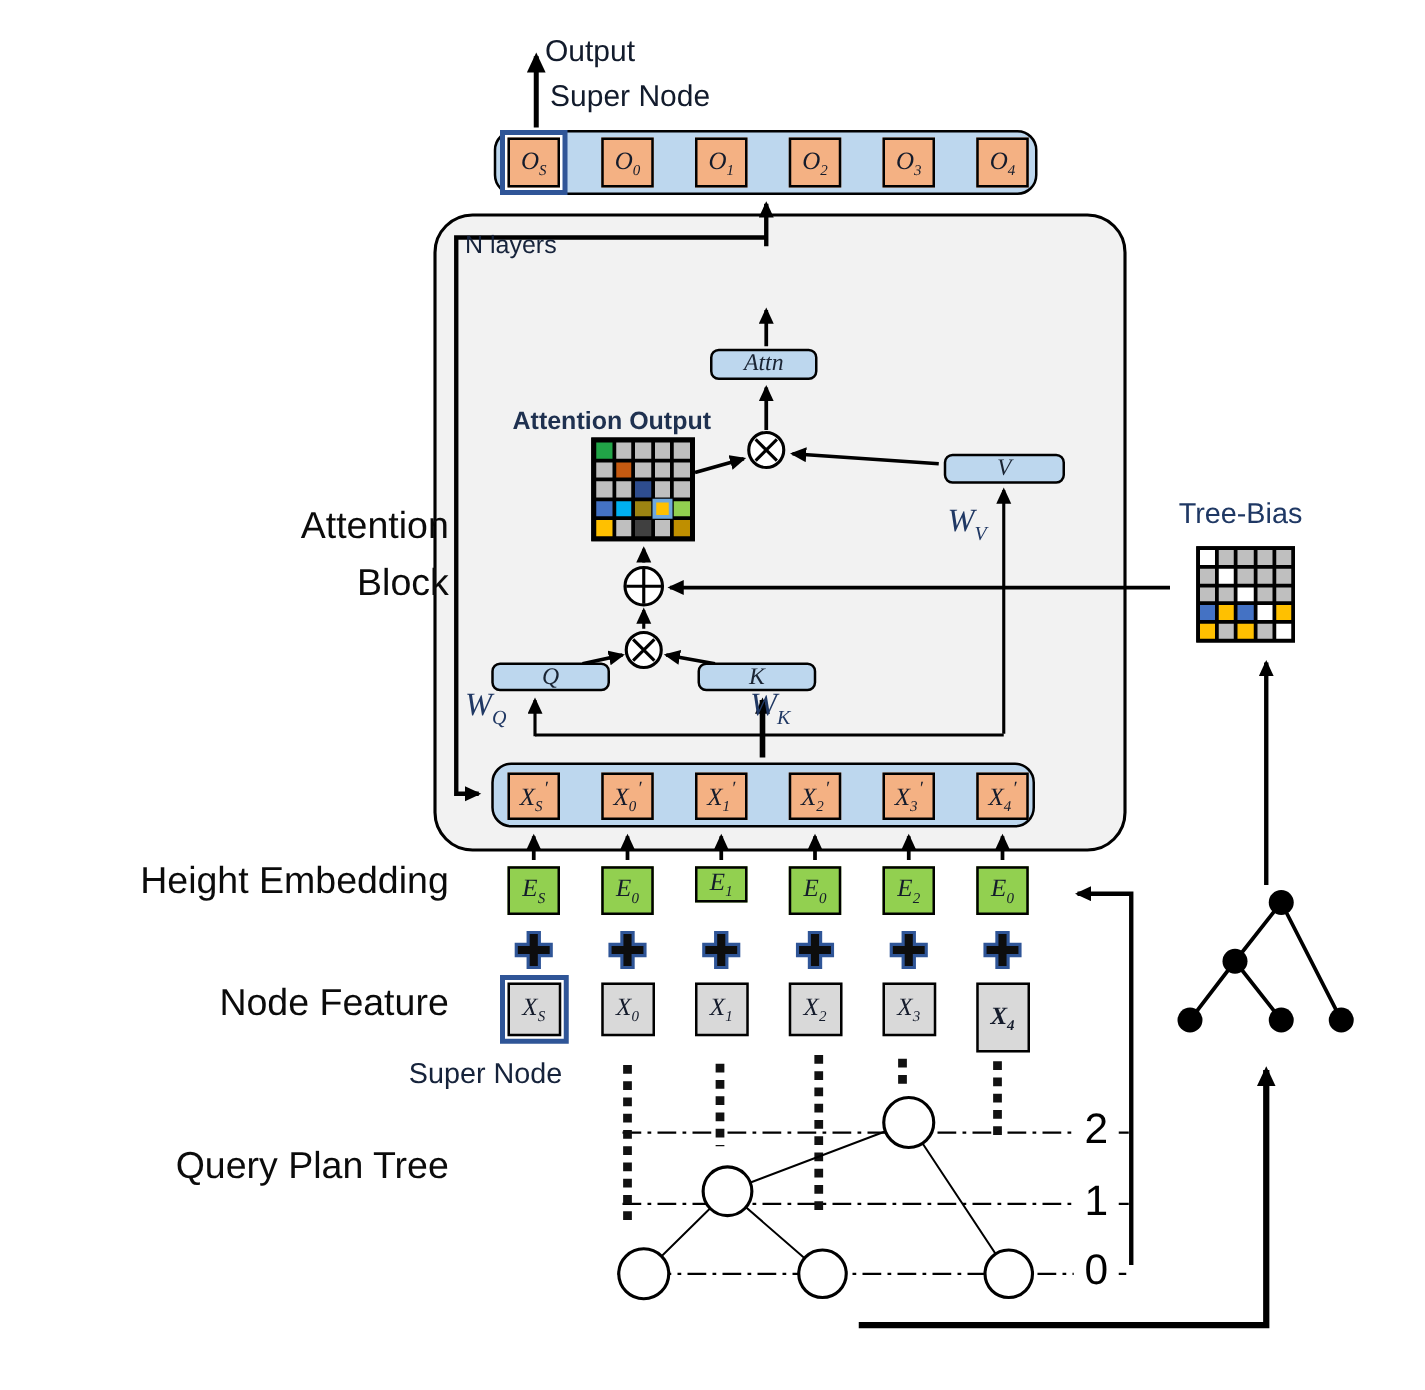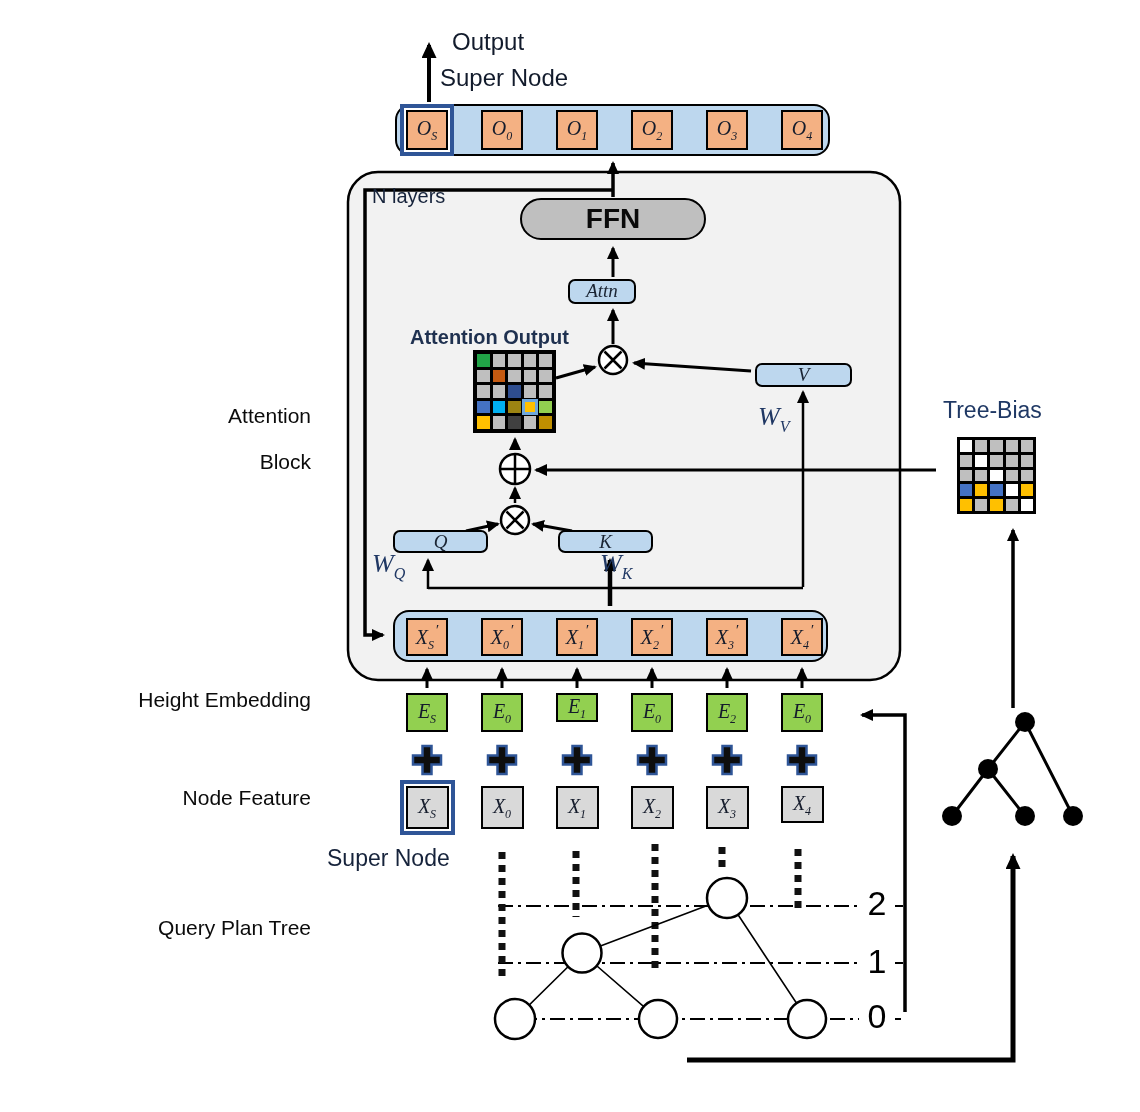--- a/index.html
+++ b/index.html
@@ -14,21 +14,21 @@
        font-family:"Liberation Serif",serif;font-style:italic;color:#141B2B;}
   .tok .m{font-size:20px;line-height:1;}
   .tok sub{font-size:12px;vertical-align:-5px;}
   .tok .pr{font-size:15px;vertical-align:9px;margin-left:1px;}
   .tok.orange{background:var(--box-orange);}
   .tok.green{background:var(--box-green);}
   .tok.gray{background:var(--box-gray);}
   .tok.super{box-shadow:0 0 0 2px #fff,0 0 0 6px var(--frame-navy);}
   .plus{position:absolute;z-index:2;}
   .lbl{position:absolute;z-index:3;color:#121B2C;white-space:nowrap;}
-  .biglbl{position:absolute;left:0;width:311px;text-align:right;font-size:21px;color:#0B0B0B;z-index:3;white-space:nowrap;}
+  .biglbl{position:absolute;left:0;width:311px;text-align:right;font-size:30px;color:#0B0B0B;z-index:3;white-space:nowrap;padding-left:48px;}
   .mbox{position:absolute;z-index:2;background:var(--container-blue);border:2px solid #000;
         border-radius:7px;text-align:center;box-sizing:border-box;
         font-family:"Liberation Serif",serif;font-style:italic;color:#1A2433;}
   .wlbl{position:absolute;z-index:3;font-family:"Liberation Serif",serif;font-style:italic;
         color:#203864;font-size:26px;}
   .wlbl sub{font-size:16px;vertical-align:-7px;}
   .ffn{position:absolute;left:520px;top:198px;width:186px;height:42px;z-index:2;
        background:var(--ffn-gray);border:2.5px solid #000;border-radius:22px;box-sizing:border-box;
        text-align:center;font-size:28px;font-weight:600;line-height:37px;color:#0A0A0A;}
   .matrix{position:absolute;z-index:2;display:grid;background:#000;}
@@ -209,21 +209,21 @@
       </div>
       <div class="tok gray" style="left: 555.5px; top: 786px; width: 43px; height: 43px;">
         <span class="m"><i>X</i><sub>1</sub></span>
       </div>
       <div class="tok gray" style="left: 630.5px; top: 786px; width: 43px; height: 43px;">
         <span class="m"><i>X</i><sub>2</sub></span>
       </div>
       <div class="tok gray" style="left: 705.5px; top: 786px; width: 43px; height: 43px;">
         <span class="m"><i>X</i><sub>3</sub></span>
       </div>
-      <div class="tok gray" style="left: 780.5px; top: 786px; width: 43px; height: 37px;">
+      <div class="tok gray" style="left: 780.5px; top: 786px; width: 43px; height: 56px; font-weight: bold;">
         <span class="m"><i>X</i><sub>4</sub></span>
       </div>
     </div>
   <div class="row">
       <span class="plus" title="+" style="left: 410px; top: 743px;"><svg width="34" height="34" viewBox="0 0 34 34">
       <path d="M12.5,3 h9 v9.5 h9.5 v9 h-9.5 v9.5 h-9 v-9.5 h-9.5 v-9 h9.5 z" style="fill:#0D0D0D;stroke:var(--frame-navy);stroke-width:2.5"></path>
         </svg></span>
       <span class="plus" title="+" style="left: 485px; top: 743px;"><svg width="34" height="34" viewBox="0 0 34 34">
       <path d="M12.5,3 h9 v9.5 h9.5 v9 h-9.5 v9.5 h-9 v-9.5 h-9.5 v-9 h9.5 z" style="fill:#0D0D0D;stroke:var(--frame-navy);stroke-width:2.5"></path>
         </svg></span>
@@ -289,28 +289,27 @@
       <div class="cell" style="background: rgb(68, 114, 196);"></div>
       <div class="cell" style="background: rgb(255, 255, 255);"></div>
       <div class="cell" style="background: rgb(255, 192, 0);"></div>
       <div class="cell" style="background: rgb(255, 192, 0);"></div>
       <div class="cell" style="background: rgb(191, 191, 191);"></div>
       <div class="cell" style="background: rgb(255, 192, 0);"></div>
       <div class="cell" style="background: rgb(191, 191, 191);"></div>
       <div class="cell" style="background: rgb(255, 255, 255);"></div>
     </div>
 
-  <div class="mbox" style="left:568px;top:279px;width:68px;height:25px;font-size:19px;line-height:20px;"><span>Attn</span></div>
+  <div class="mbox" style="left:568px;top:279px;width:86px;height:25px;font-size:19px;line-height:20px;"><span>Attn</span></div>
   <div class="mbox" style="left:393px;top:530px;width:95px;height:23px;font-size:19px;line-height:19px;"><span>Q</span></div>
   <div class="mbox" style="left:558px;top:530px;width:95px;height:23px;font-size:19px;line-height:19px;"><span>K</span></div>
   <div class="mbox" style="left:755px;top:363px;width:97px;height:24px;font-size:19px;line-height:20px;"><span>V</span></div>
 
-  <div class="ffn"><span>FFN</span></div>
-
-  <div class="lbl" style="left:452px;top:28px;font-size:24px;text-align:center;">Output</div>
+
+  <div class="lbl" style="left:436px;top:28px;font-size:24px;text-align:center;">Output</div>
   <div class="lbl" style="left:440px;top:64px;font-size:24px;">Super Node</div>
   <div class="lbl" style="left:372px;top:185px;font-size:20px;color:#16233B;">N layers</div>
   <div class="lbl" style="left:410px;top:326px;font-size:20px;font-weight:600;color:#1F3150;">Attention Output</div>
   <div class="lbl" style="left:943px;top:397px;font-size:23px;font-weight:500;color:#1F3864;">Tree-Bias</div>
   <div class="lbl" style="left:327px;top:845px;font-size:23px;color:#16233B;">Super Node</div>
 
   <div class="wlbl" style="left:372px;top:549px;"><i>W</i><sub>Q</sub></div>
   <div class="wlbl" style="left:600px;top:549px;"><i>W</i><sub>K</sub></div>
   <div class="wlbl" style="left:758px;top:402px;"><i>W</i><sub>V</sub></div>
 

